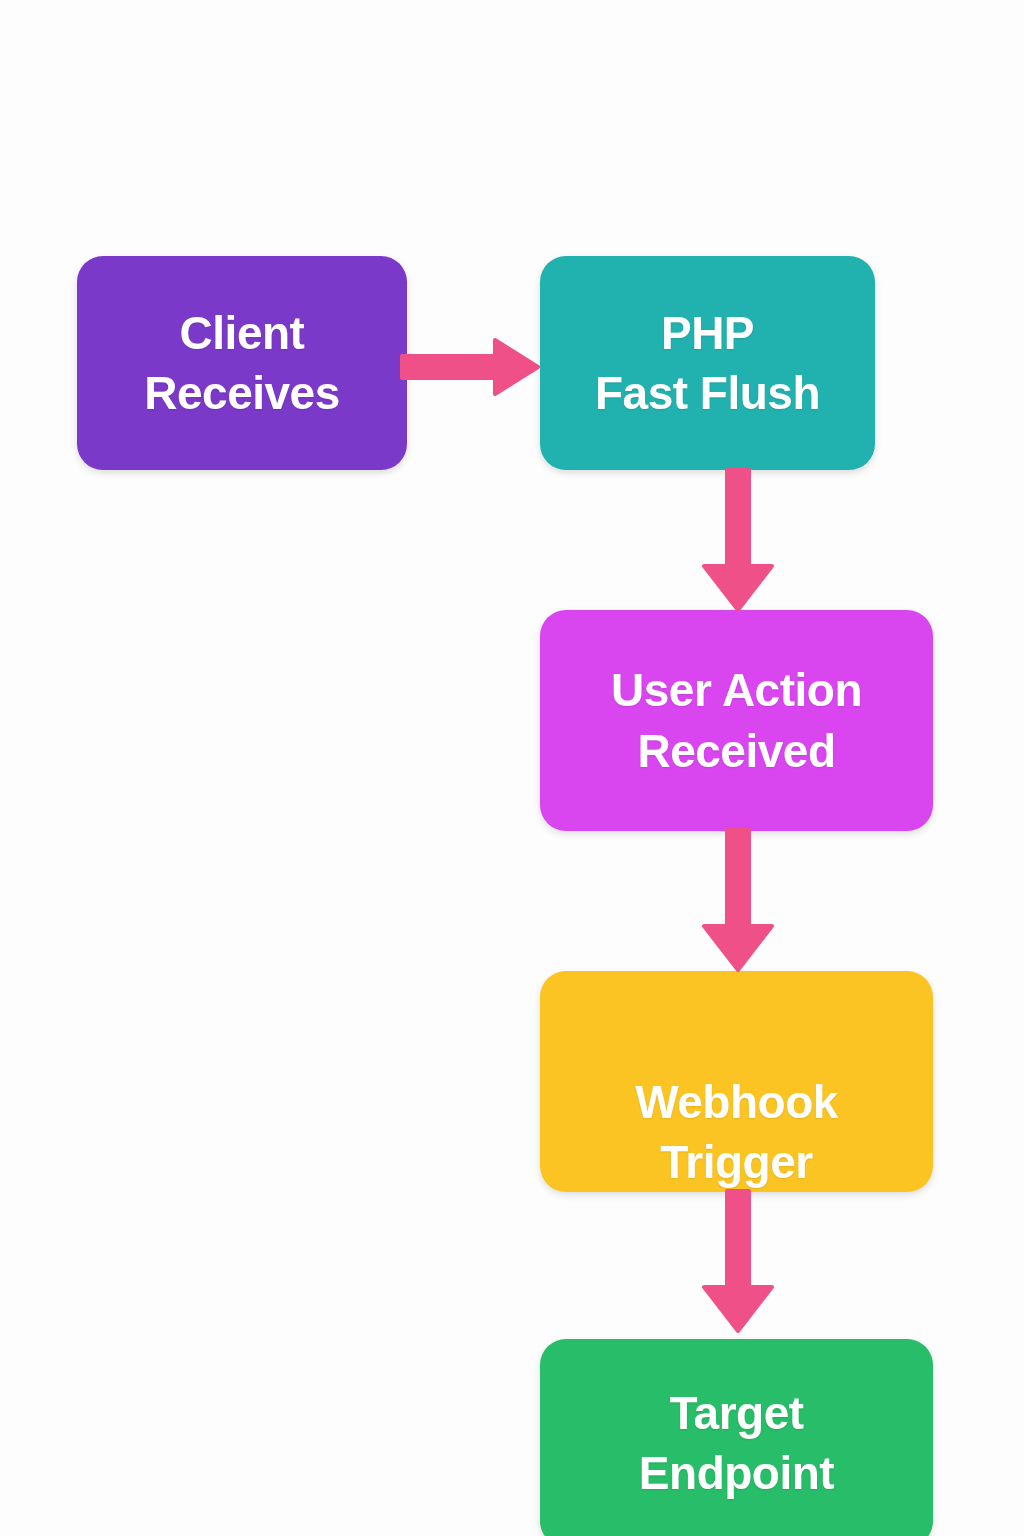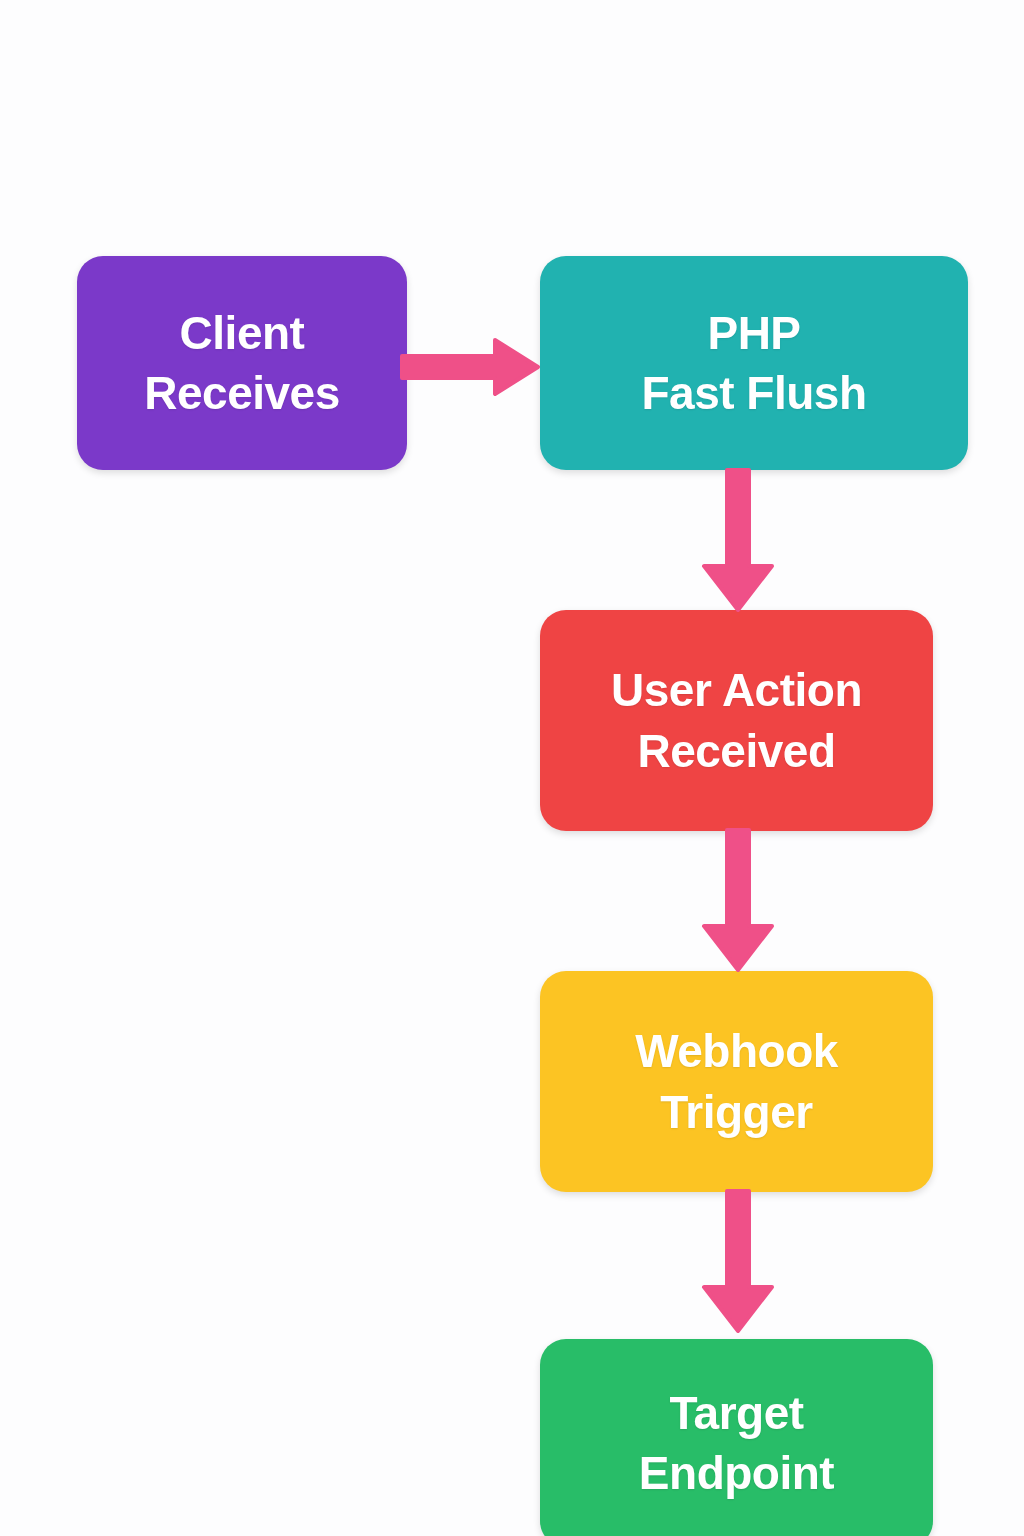--- a/index.html
+++ b/index.html
@@ -35,21 +35,21 @@
     font-size: 46px;
     line-height: 1.31;
     letter-spacing: -0.5px;
     white-space: pre-line;
     text-shadow: 0 1px 2px rgba(0,0,0,0.10);
     padding: 0 12px;
   }
 
   
   #node-client   { left: 77px;  top: 256px;  width: 330px; height: 214px; }
-  #node-php      { left: 540px; top: 256px;  width: 428px; height: 214px; }
+  #node-php      { left: 540px; top: 256px;  width: 335px; height: 214px; }
   #node-useract  { left: 540px; top: 610px;  width: 393px; height: 221px; }
   #node-webhook  { left: 540px; top: 971px;  width: 393px; height: 221px; }
   #node-target   { left: 540px; top: 1328px; width: 393px; height: 208px; margin-top: 11px; }
 
   
   .arrow {
     position: absolute;
   }
   #arrow-client-php { left: 400px; top: 338px;  width: 142px; height: 58px; }
   #arrow-php-useract{ left: 700px; top: 468px;  width: 76px;  height: 146px; }
@@ -64,26 +64,26 @@
   <div class="node" id="node-client" style="background: rgb(123, 57, 201);">
     <span class="node-label" style="color: rgb(255, 255, 255);">Client
 Receives</span>
   </div>
 
   <div class="node" id="node-php" style="background: rgb(33, 178, 176);">
     <span class="node-label" style="color: rgb(255, 255, 255);">PHP
 Fast Flush</span>
   </div>
 
-  <div class="node" id="node-useract" style="background: #ef4444;">
+  <div class="node" id="node-useract" style="background: #d946ef;">
     <span class="node-label" style="color: rgb(255, 255, 255);">User Action
 Received</span>
   </div>
 
-  <div class="node" id="node-webhook" style="background: rgb(252, 196, 35);">
+  <div class="node" id="node-webhook" style="background: rgb(252, 196, 35); align-items: flex-end;">
     <span class="node-label" style="color: rgb(255, 255, 255);">Webhook
 Trigger</span>
   </div>
 
   <div class="node" id="node-target" style="background: rgb(40, 189, 104);">
     <span class="node-label" style="color: rgb(255, 255, 255);">Target
 Endpoint</span>
   </div>
 
   <svg class="arrow" id="arrow-client-php" viewBox="0 0 142 58">

